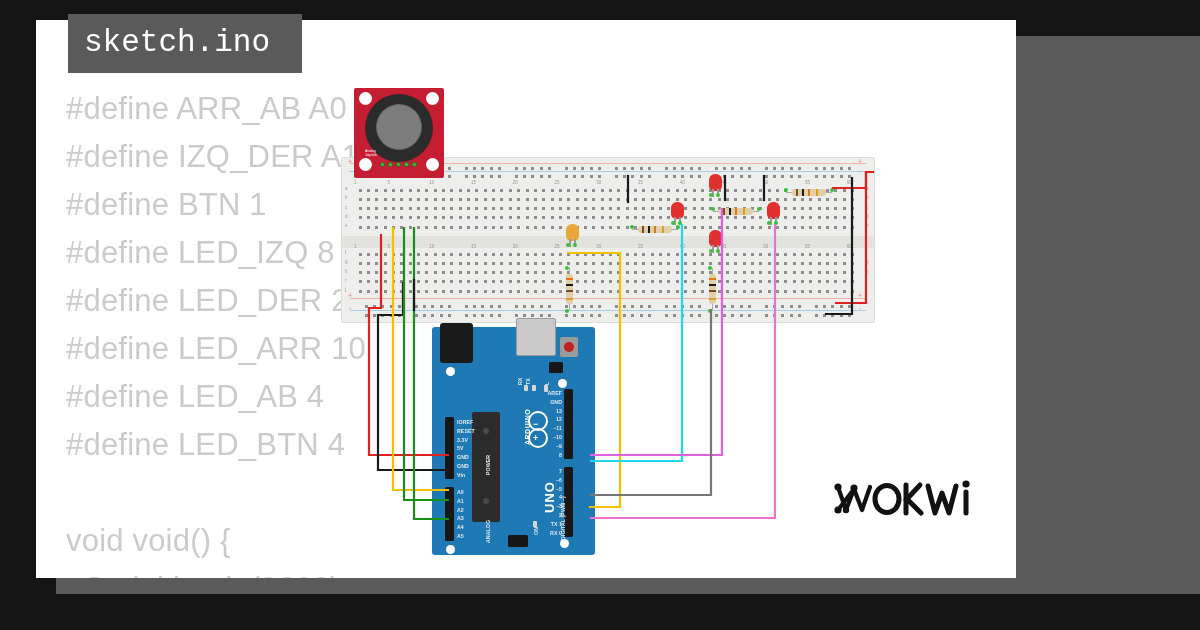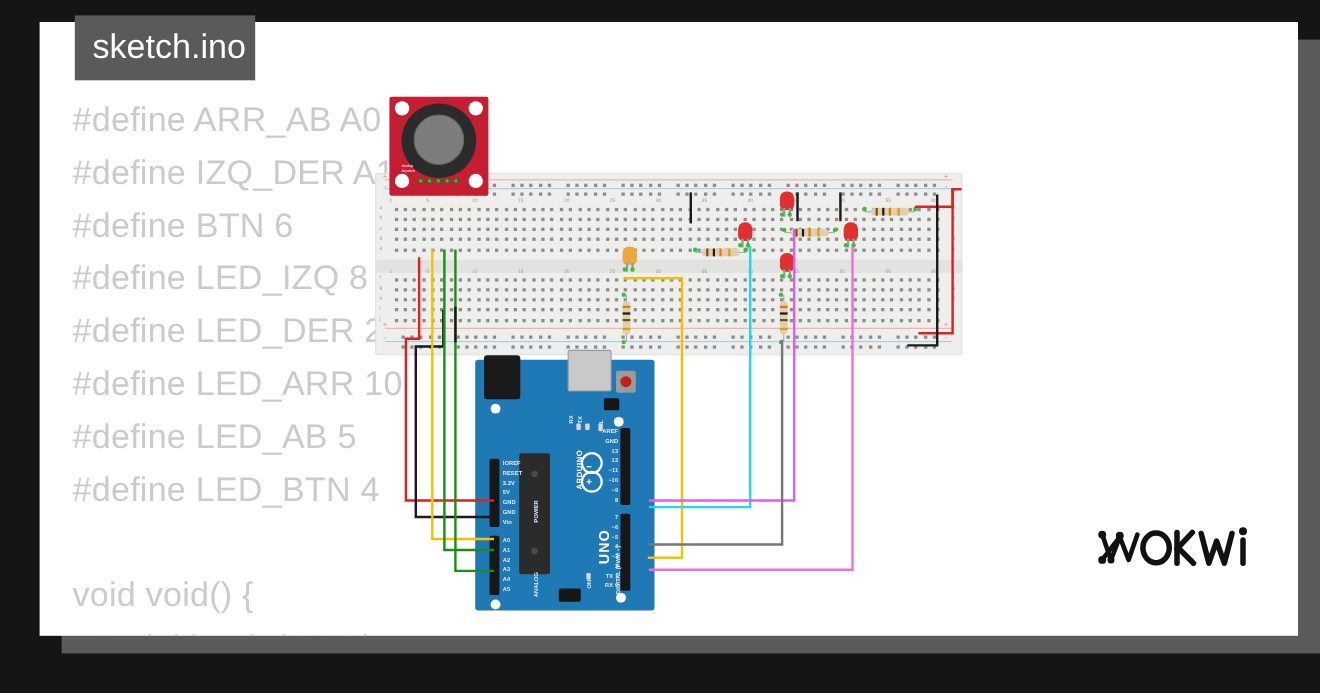--- a/index.html
+++ b/index.html
@@ -12,42 +12,43 @@
   #stage { position: relative; width: 1200px; height: 630px; background: #151515; }
 
   
   .frame-shadow {
     position: absolute; left: 56px; top: 36px;
     width: 1144px; height: 558px;
     background: #5a5a5a;
   }
   .panel {
     position: absolute; left: 36px; top: 20px;
-    width: 1144px; height: 558px;
+    width: 980px; height: 558px;
     background: #ffffff;
     overflow: hidden;
   }
 
   
   .code {
     position: absolute; left: 30px; top: 65px;
     font-size: 31px; line-height: 48px;
     color: #cbcbcb;
     white-space: pre;
     letter-spacing: .2px;
   }
   .code div { height: 48px; }
 
   
   .tab {
     position: absolute; left: 68px; top: 14px;
     background: #5a5a5a; color: #fff;
     font-size: 31px; line-height: 1;
-    padding: 13px 8px 15px 16px;
+    padding: 13px 32px 15px 16px;
     z-index: 40;
+    font-family: Liberation Mono, monospace;
   }
 
   
   .wokwi { position: absolute; right: 34px; bottom: 52px; z-index: 35; }
 
   
   #diagram { position: absolute; left: 0; top: 0; width: 1200px; height: 630px; z-index: 20; }
 
   
   .bb {
@@ -139,21 +140,21 @@
 </style>
 </head>
 <body>
 
 <div id="stage">
 
   <div class="frame-shadow"></div>
 
   <div class="panel">
 
-    <div class="code" id="code-layer"><div>#define ARR_AB A0</div><div>#define IZQ_DER A1</div><div>#define BTN 6</div><div>#define LED_IZQ 8</div><div>#define LED_DER 2</div><div>#define LED_ARR 10</div><div>#define LED_AB 5</div><div>#define LED_BTN 4</div><div>&nbsp;</div><div>void void() {</div><div>  Serial.begin(9600);</div></div>
+    <div class="code" id="code-layer"><div>#define ARR_AB A0</div><div>#define IZQ_DER A1</div><div>#define BTN 1</div><div>#define LED_IZQ 8</div><div>#define LED_DER 2</div><div>#define LED_ARR 10</div><div>#define LED_AB 4</div><div>#define LED_BTN 4</div><div>&nbsp;</div><div>void void() {</div><div>  Serial.begin(9600);</div></div>
 
     <div class="wokwi">
       <svg width="150" height="46" viewBox="0 0 150 46" aria-hidden="true">
         <g fill="none" stroke="#111" stroke-width="4.2" stroke-linecap="round" stroke-linejoin="round">
           <path d="M6 11 L14 34 L22 13 L30 34 L38 11"></path>
           <path d="M6 34 L22 13"></path>
         </g>
         <circle cx="6" cy="11" r="3.6" fill="#111"></circle>
         <circle cx="22" cy="12" r="3.6" fill="#111"></circle>
         <circle cx="6" cy="34" r="3.6" fill="#111"></circle>

